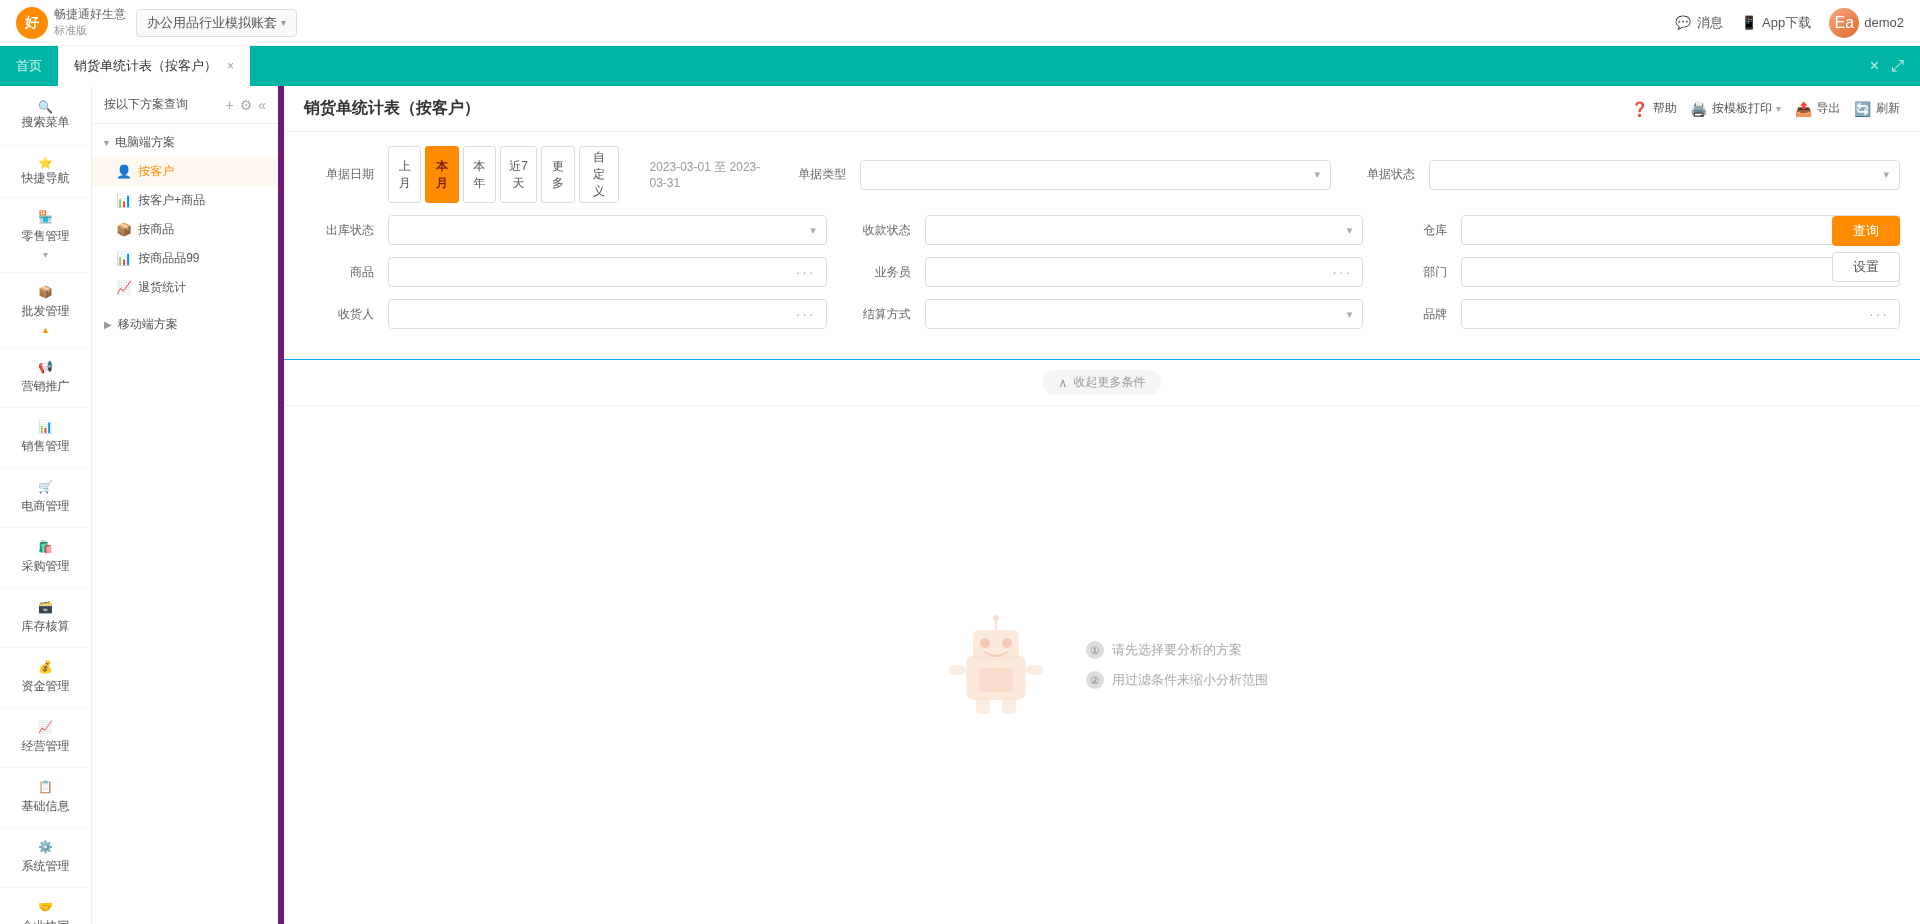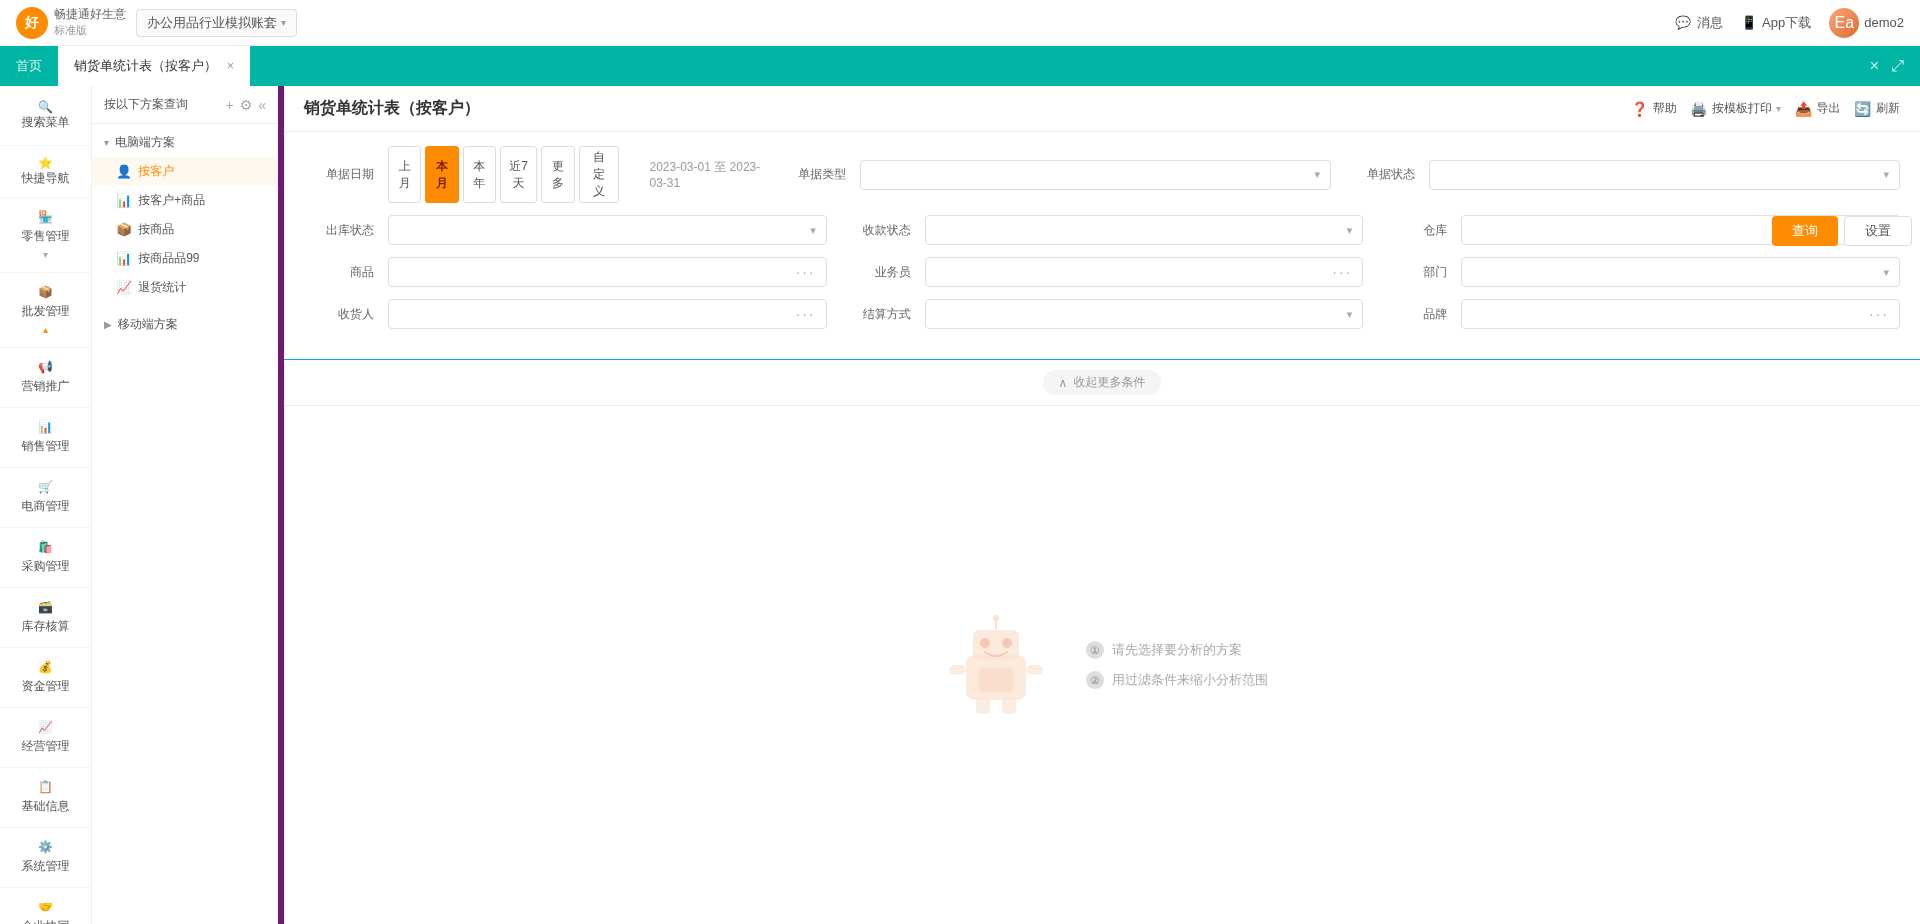--- a/index.html
+++ b/index.html
@@ -263,24 +263,24 @@
       font-size: 11px;
       display: flex;
       align-items: center;
       justify-content: center;
       flex-shrink: 0;
     }
 
     
     .action-buttons {
       display: flex;
-      flex-direction: row;
+      flex-direction: column;
       gap: 6px;
       position: absolute;
-      right: 8px;
+      right: 20px;
       top: 130px;
     }
     .btn-query {
       background: #ff8c00;
       color: #fff;
       border: none;
       border-radius: 4px;
       padding: 6px 20px;
       font-size: 13px;
       cursor: pointer;

